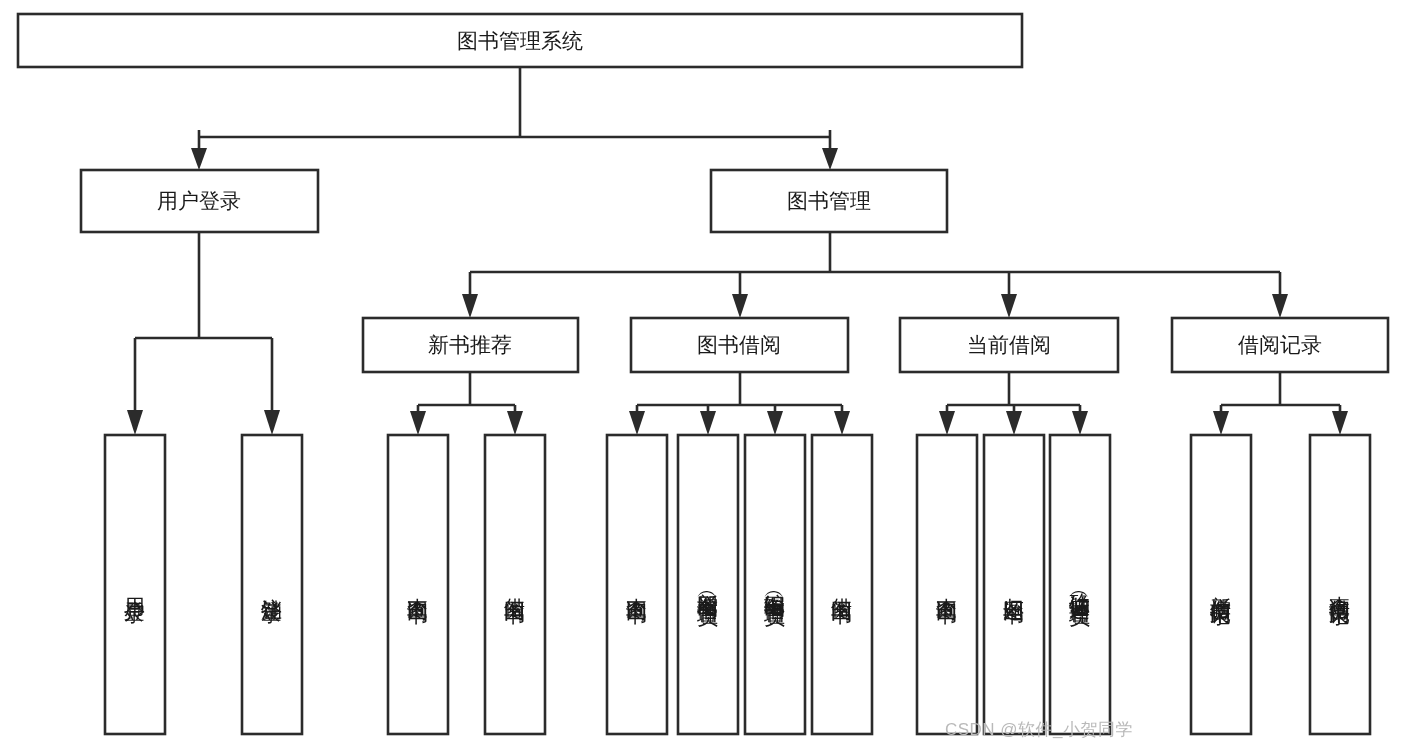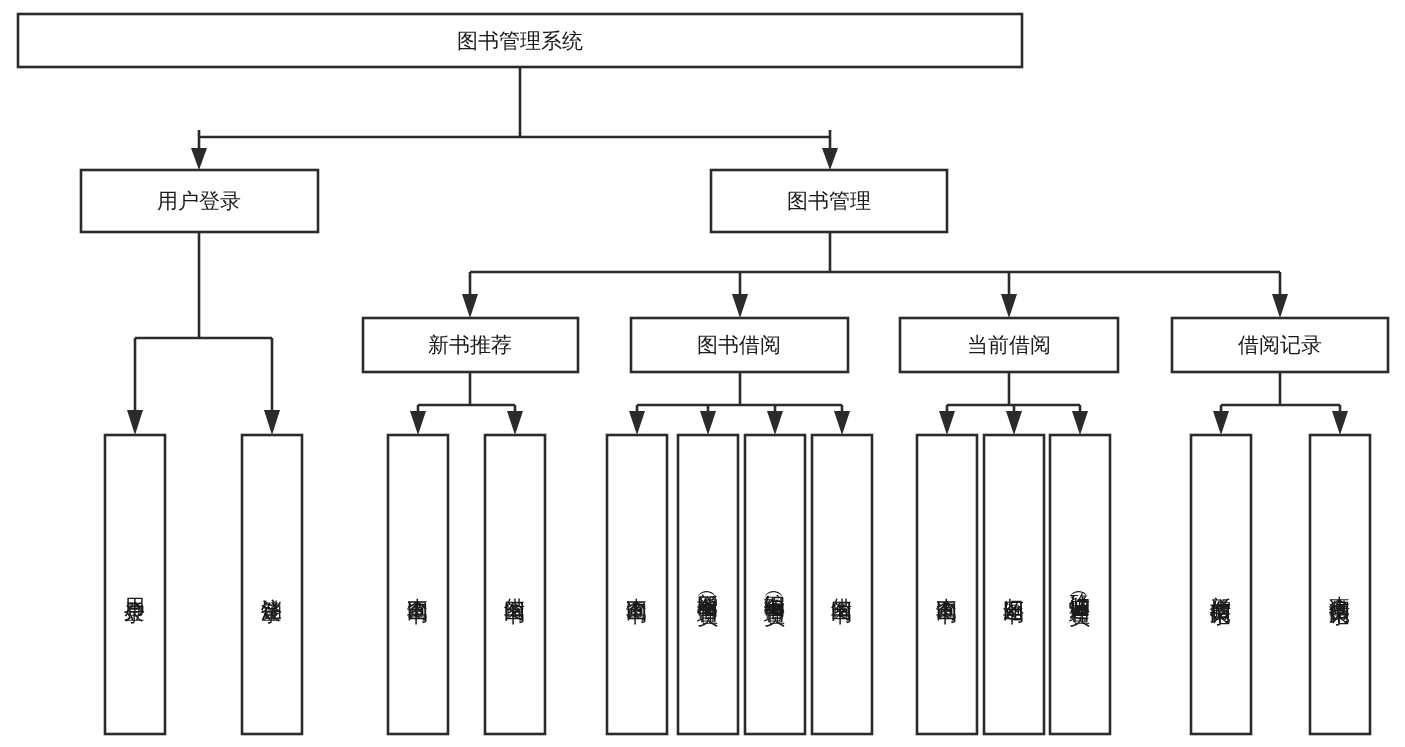--- a/index.html
+++ b/index.html
@@ -191,14 +191,15 @@
   <div class="node-label-v" style="left:607px; top:435px; width:60px; height:299px;">查询图书</div>
   <div class="node-label-v" style="left:678px; top:435px; width:60px; height:299px;">新增图书（管理员）</div>
   <div class="node-label-v" style="left:745px; top:435px; width:60px; height:299px;">编辑图书（管理员）</div>
   <div class="node-label-v" style="left:812px; top:435px; width:60px; height:299px;">借阅图书</div>
   <div class="node-label-v" style="left:917px; top:435px; width:60px; height:299px;">查询图书</div>
   <div class="node-label-v" style="left:984px; top:435px; width:60px; height:299px;">归还图书</div>
   <div class="node-label-v" style="left:1050px; top:435px; width:60px; height:299px;">确认归还（管理员）</div>
   <div class="node-label-v" style="left:1191px; top:435px; width:60px; height:299px;">新增借阅记录</div>
   <div class="node-label-v" style="left:1310px; top:435px; width:60px; height:299px;">查询借阅记录</div>
 
+  <div class="watermark">CSDN @软件_小贺同学</div>
 
 </div>
 
 </body></html>

